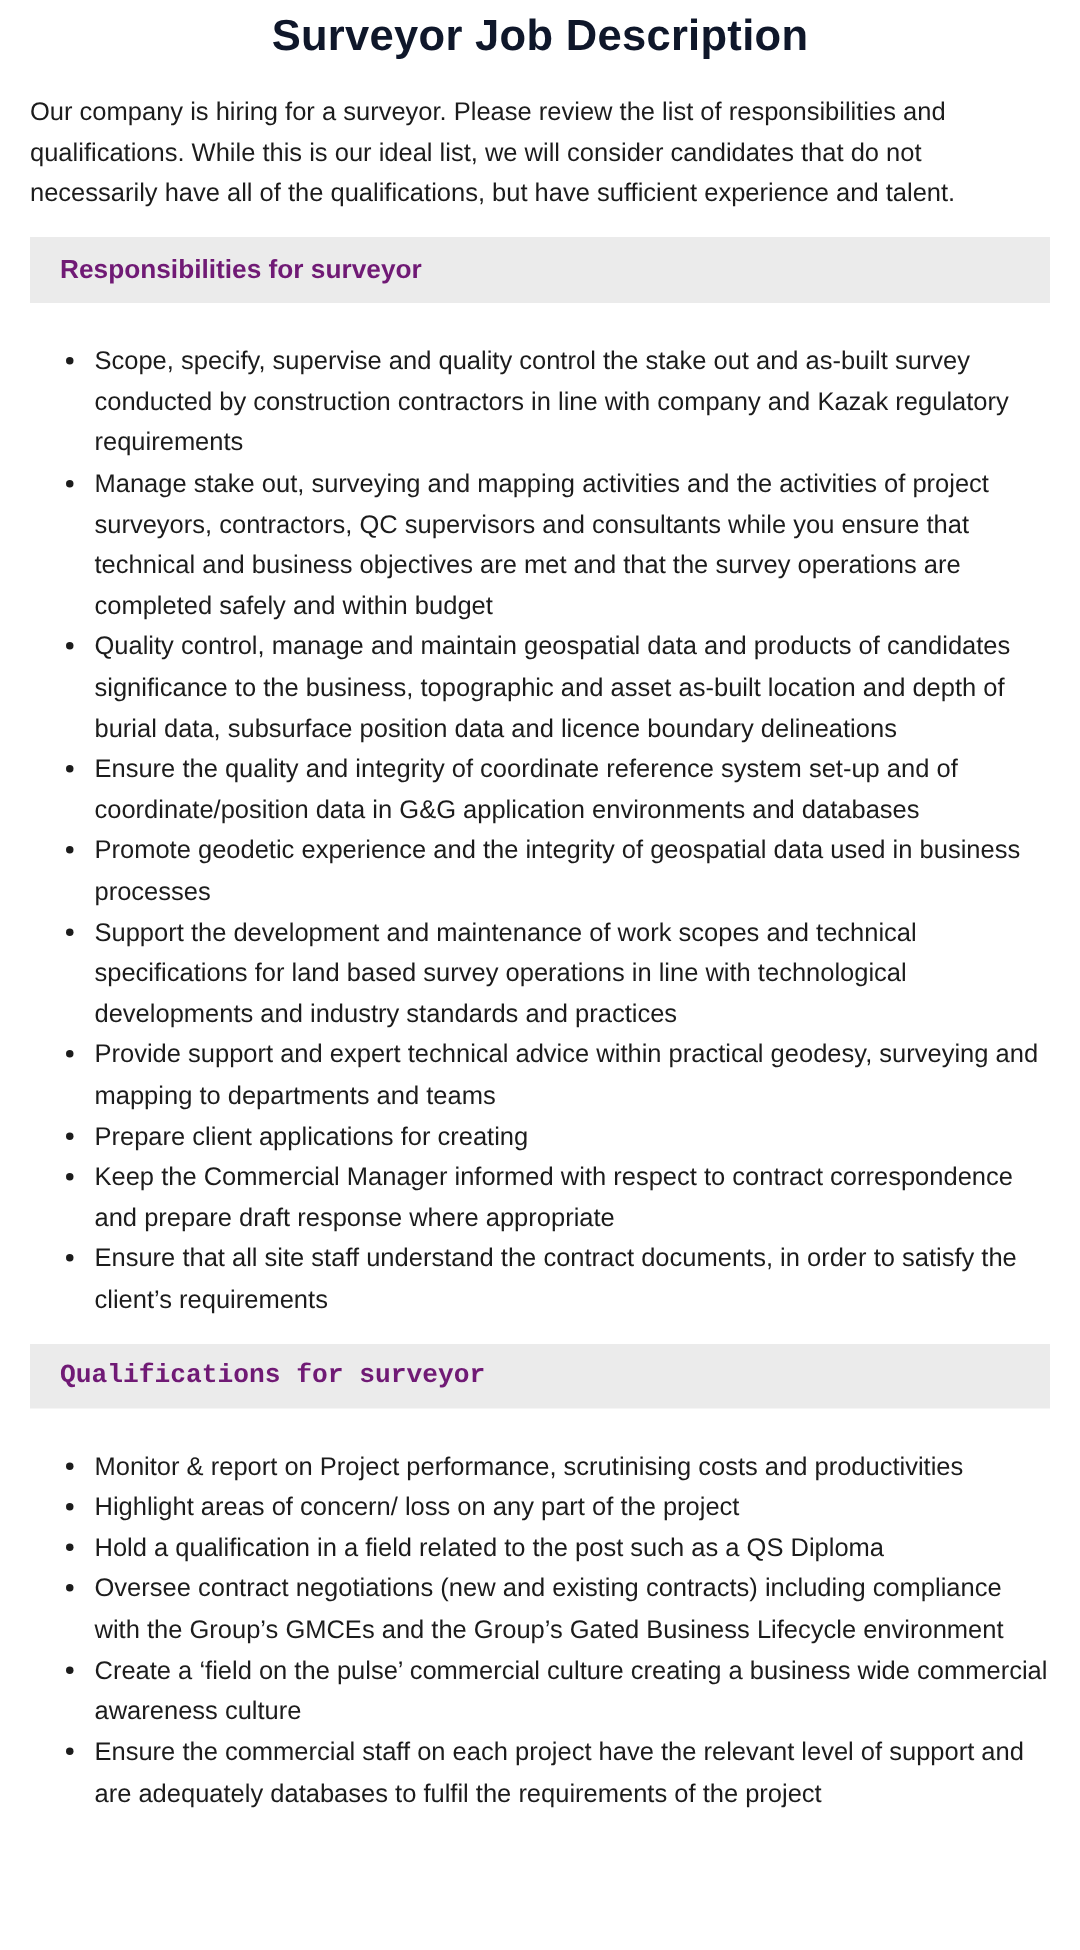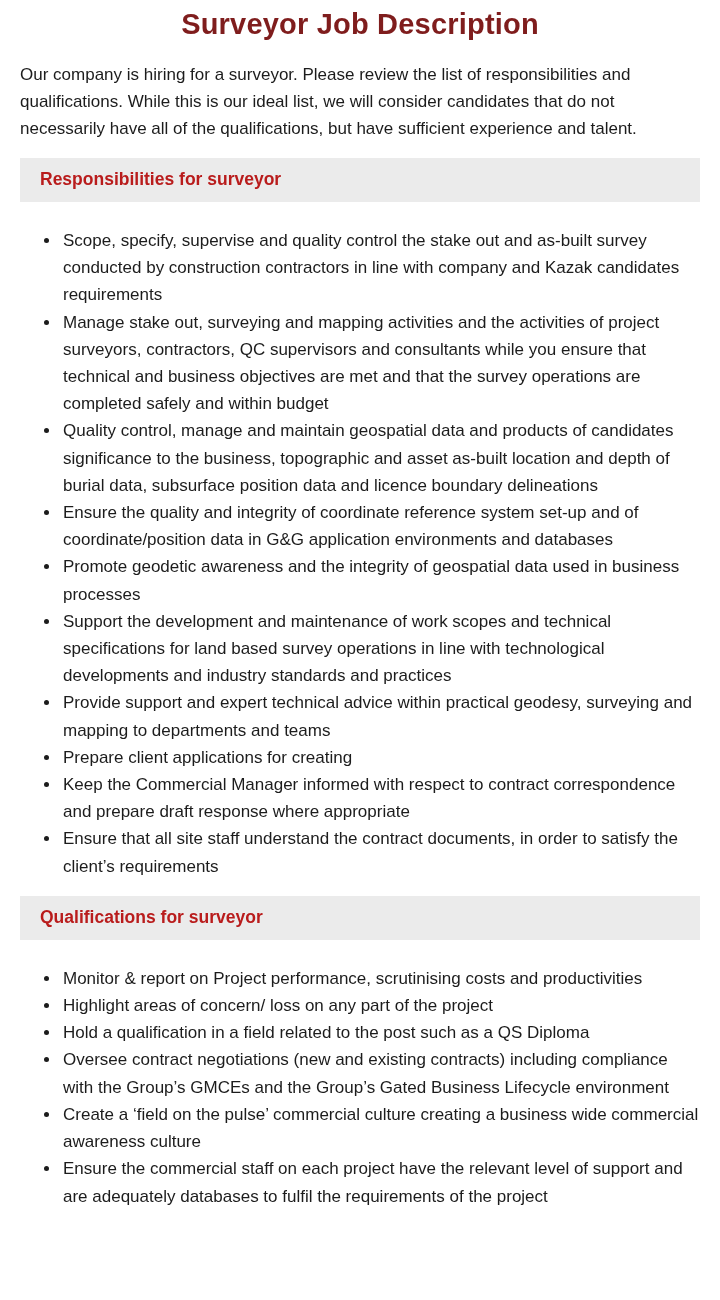--- a/index.html
+++ b/index.html
@@ -16,34 +16,34 @@
   }
   .doc {
     padding: 0 20px;
   }
   h1.page-title {
     font-size: 29px;
     font-weight: 700;
     text-align: center;
     margin: 8px 0 20px 0;
     letter-spacing: 0.2px;
-    color: #7f1d1d;
+    color: #0f172a;
   }
   p.intro {
     font-size: 17px;
     line-height: 27px;
     margin: 0 0 16px 0;
   }
   .section-heading {
     background: #ebebeb;
     font-size: 17.5px;
     font-weight: 700;
     padding: 11px 20px 12px 20px;
     margin: 16px 0 0 0;
-    color: #b91c1c;
+    color: #701a75;
   }
   ul.bullet-list {
     margin: 25px 0 13px 0;
     padding-left: 41px;
   }
   ul.bullet-list li {
     font-size: 17px;
     line-height: 27.2px;
     padding-left: 2px;
     margin: 0;
@@ -51,32 +51,32 @@
 </style>
 </head>
 <body>
 
 <main class="doc">
   <h1 class="page-title">Surveyor Job Description</h1>
   <p class="intro">Our company is hiring for a surveyor. Please review the list of responsibilities and qualifications. While this is our ideal list, we will consider candidates that do not necessarily have all of the qualifications, but have sufficient experience and talent.</p>
   <div id="sections">
       <div class="section-heading" style="background: rgb(235, 235, 235);">Responsibilities for surveyor</div>
       <ul class="bullet-list">
-        <li>Scope, specify, supervise and quality control the stake out and as-built survey conducted by construction contractors in line with company and Kazak candidates requirements</li>
+        <li>Scope, specify, supervise and quality control the stake out and as-built survey conducted by construction contractors in line with company and Kazak regulatory requirements</li>
         <li>Manage stake out, surveying and mapping activities and the activities of project surveyors, contractors, QC supervisors and consultants while you ensure that technical and business objectives are met and that the survey operations are completed safely and within budget</li>
         <li>Quality control, manage and maintain geospatial data and products of candidates significance to the business, topographic and asset as-built location and depth of burial data, subsurface position data and licence boundary delineations</li>
         <li>Ensure the quality and integrity of coordinate reference system set-up and of coordinate/position data in G&amp;G application environments and databases</li>
-        <li>Promote geodetic awareness and the integrity of geospatial data used in business processes</li>
+        <li>Promote geodetic experience and the integrity of geospatial data used in business processes</li>
         <li>Support the development and maintenance of work scopes and technical specifications for land based survey operations in line with technological developments and industry standards and practices</li>
         <li>Provide support and expert technical advice within practical geodesy, surveying and mapping to departments and teams</li>
         <li>Prepare client applications for creating</li>
         <li>Keep the Commercial Manager informed with respect to contract correspondence and prepare draft response where appropriate</li>
         <li>Ensure that all site staff understand the contract documents, in order to satisfy the client’s requirements</li>
       </ul>
-      <div class="section-heading" style="background: rgb(235, 235, 235);">Qualifications for surveyor</div>
+      <div class="section-heading" style="background: rgb(235, 235, 235); font-family: Liberation Mono, monospace;">Qualifications for surveyor</div>
       <ul class="bullet-list">
         <li>Monitor &amp; report on Project performance, scrutinising costs and productivities</li>
         <li>Highlight areas of concern/ loss on any part of the project</li>
         <li>Hold a qualification in a field related to the post such as a QS Diploma</li>
         <li>Oversee contract negotiations (new and existing contracts) including compliance with the Group’s GMCEs and the Group’s Gated Business Lifecycle environment</li>
         <li>Create a ‘field on the pulse’ commercial culture creating a business wide commercial awareness culture</li>
         <li>Ensure the commercial staff on each project have the relevant level of support and are adequately databases to fulfil the requirements of the project</li>
       </ul>
     </div>
 </main>

